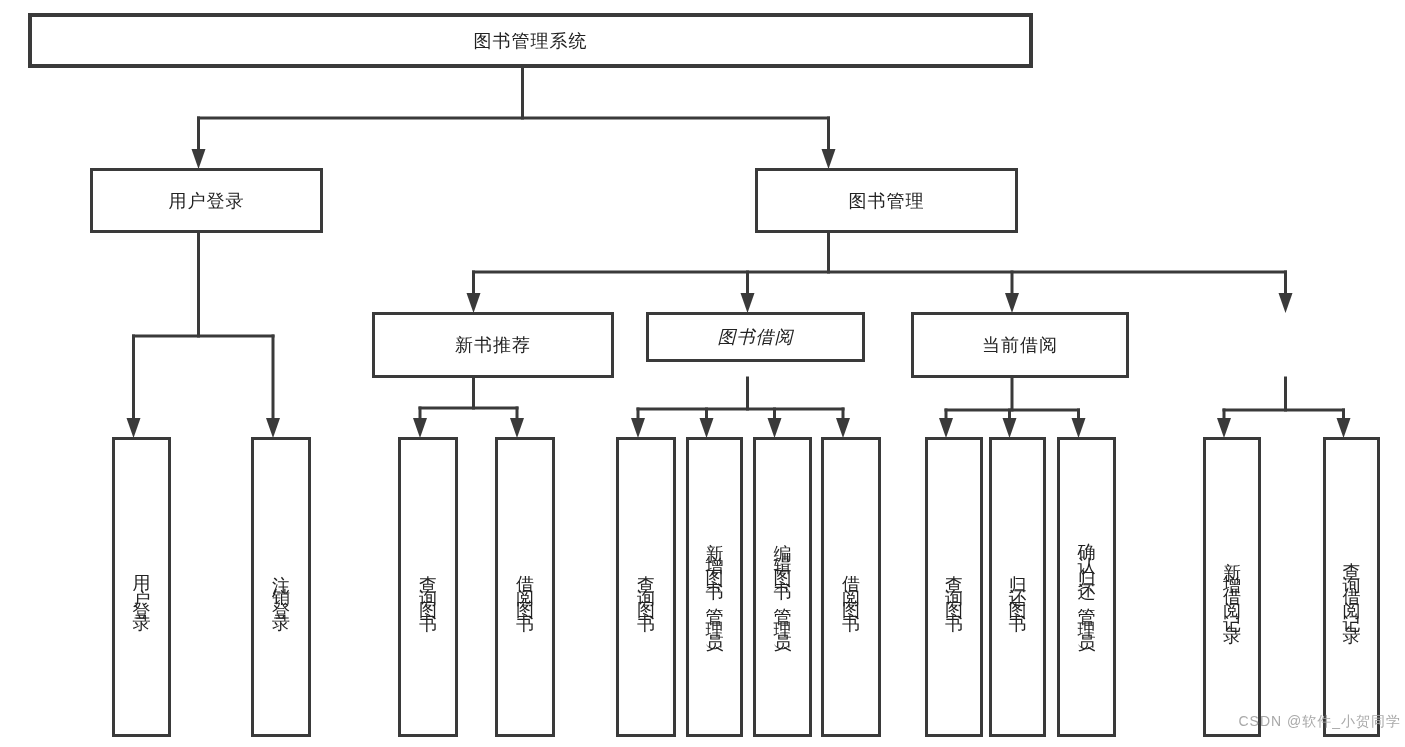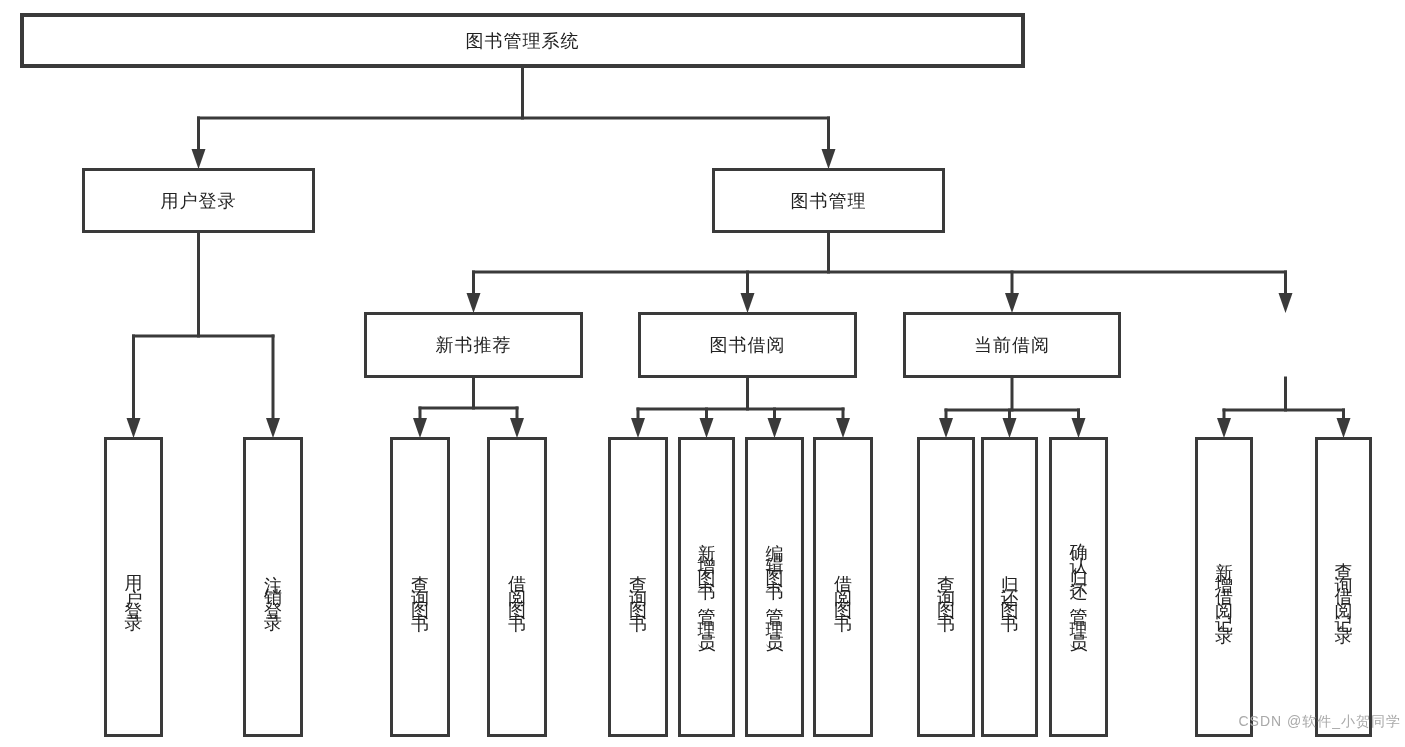--- a/index.html
+++ b/index.html
@@ -24,20 +24,21 @@
     position:absolute;
     box-sizing:border-box;
     background:#ffffff;
     border:3px solid var(--line);
     display:grid;
     place-items:center;
     font-size:18px;
     letter-spacing:1px;
     white-space:nowrap;
     z-index:2;
+    margin-left:8px;
   }
   .node.lv1{border-width:4px;}
   .node.v{
     writing-mode:vertical-lr;
     text-orientation:mixed;
     letter-spacing:13px;
     white-space:normal;
     line-height:1;
   }
   #watermark{
@@ -105,24 +106,24 @@
       <line x1="1224" y1="410" x2="1343.5" y2="410"></line>
       <line x1="1224" y1="410" x2="1224" y2="423"></line>
       <polygon points="1217,418 1231,418 1224,438"></polygon>
       <line x1="1343.5" y1="410" x2="1343.5" y2="423"></line>
       <polygon points="1336.5,418 1350.5,418 1343.5,438"></polygon>
     </svg>
 
   <div class="node lv1" style="left: 20px; top: 13px; width: 1005px; height: 55px;">图书管理系统</div>
 
   <div class="node" style="left: 82px; top: 168px; width: 233px; height: 65px;">用户登录</div>
-  <div class="node" style="left: 712px; top: 168px; width: 233px; height: 65px;">图书管理</div>
+  <div class="node" style="left: 747px; top: 168px; width: 263px; height: 65px;">图书管理</div>
 
-  <div class="node" style="left: 364px; top: 312px; width: 219px; height: 66px;">新书推荐</div>
-  <div class="node" style="left: 638px; top: 312px; width: 219px; height: 66px;">图书借阅</div>
+  <div class="node" style="left: 364px; top: 312px; width: 242px; height: 66px;">新书推荐</div>
+  <div class="node" style="left: 638px; top: 312px; width: 219px; height: 50px; font-style: italic;">图书借阅</div>
   <div class="node" style="left: 903px; top: 312px; width: 218px; height: 66px;">当前借阅</div>
 
   <div class="node v" style="left: 104px; top: 437px; width: 59px; height: 300px;">用户登录</div>
   <div class="node v" style="left: 243px; top: 437px; width: 60px; height: 300px;">注销登录</div>
   <div class="node v" style="left: 390px; top: 437px; width: 60px; height: 300px;">查询图书</div>
   <div class="node v" style="left: 487px; top: 437px; width: 60px; height: 300px;">借阅图书</div>
   <div class="node v" style="left: 608px; top: 437px; width: 60px; height: 300px;">查询图书</div>
   <div class="node v" style="left: 678px; top: 437px; width: 57px; height: 300px;">新增图书（管理员）</div>
   <div class="node v" style="left: 745px; top: 437px; width: 59px; height: 300px;">编辑图书（管理员）</div>
   <div class="node v" style="left: 813px; top: 437px; width: 60px; height: 300px;">借阅图书</div>

